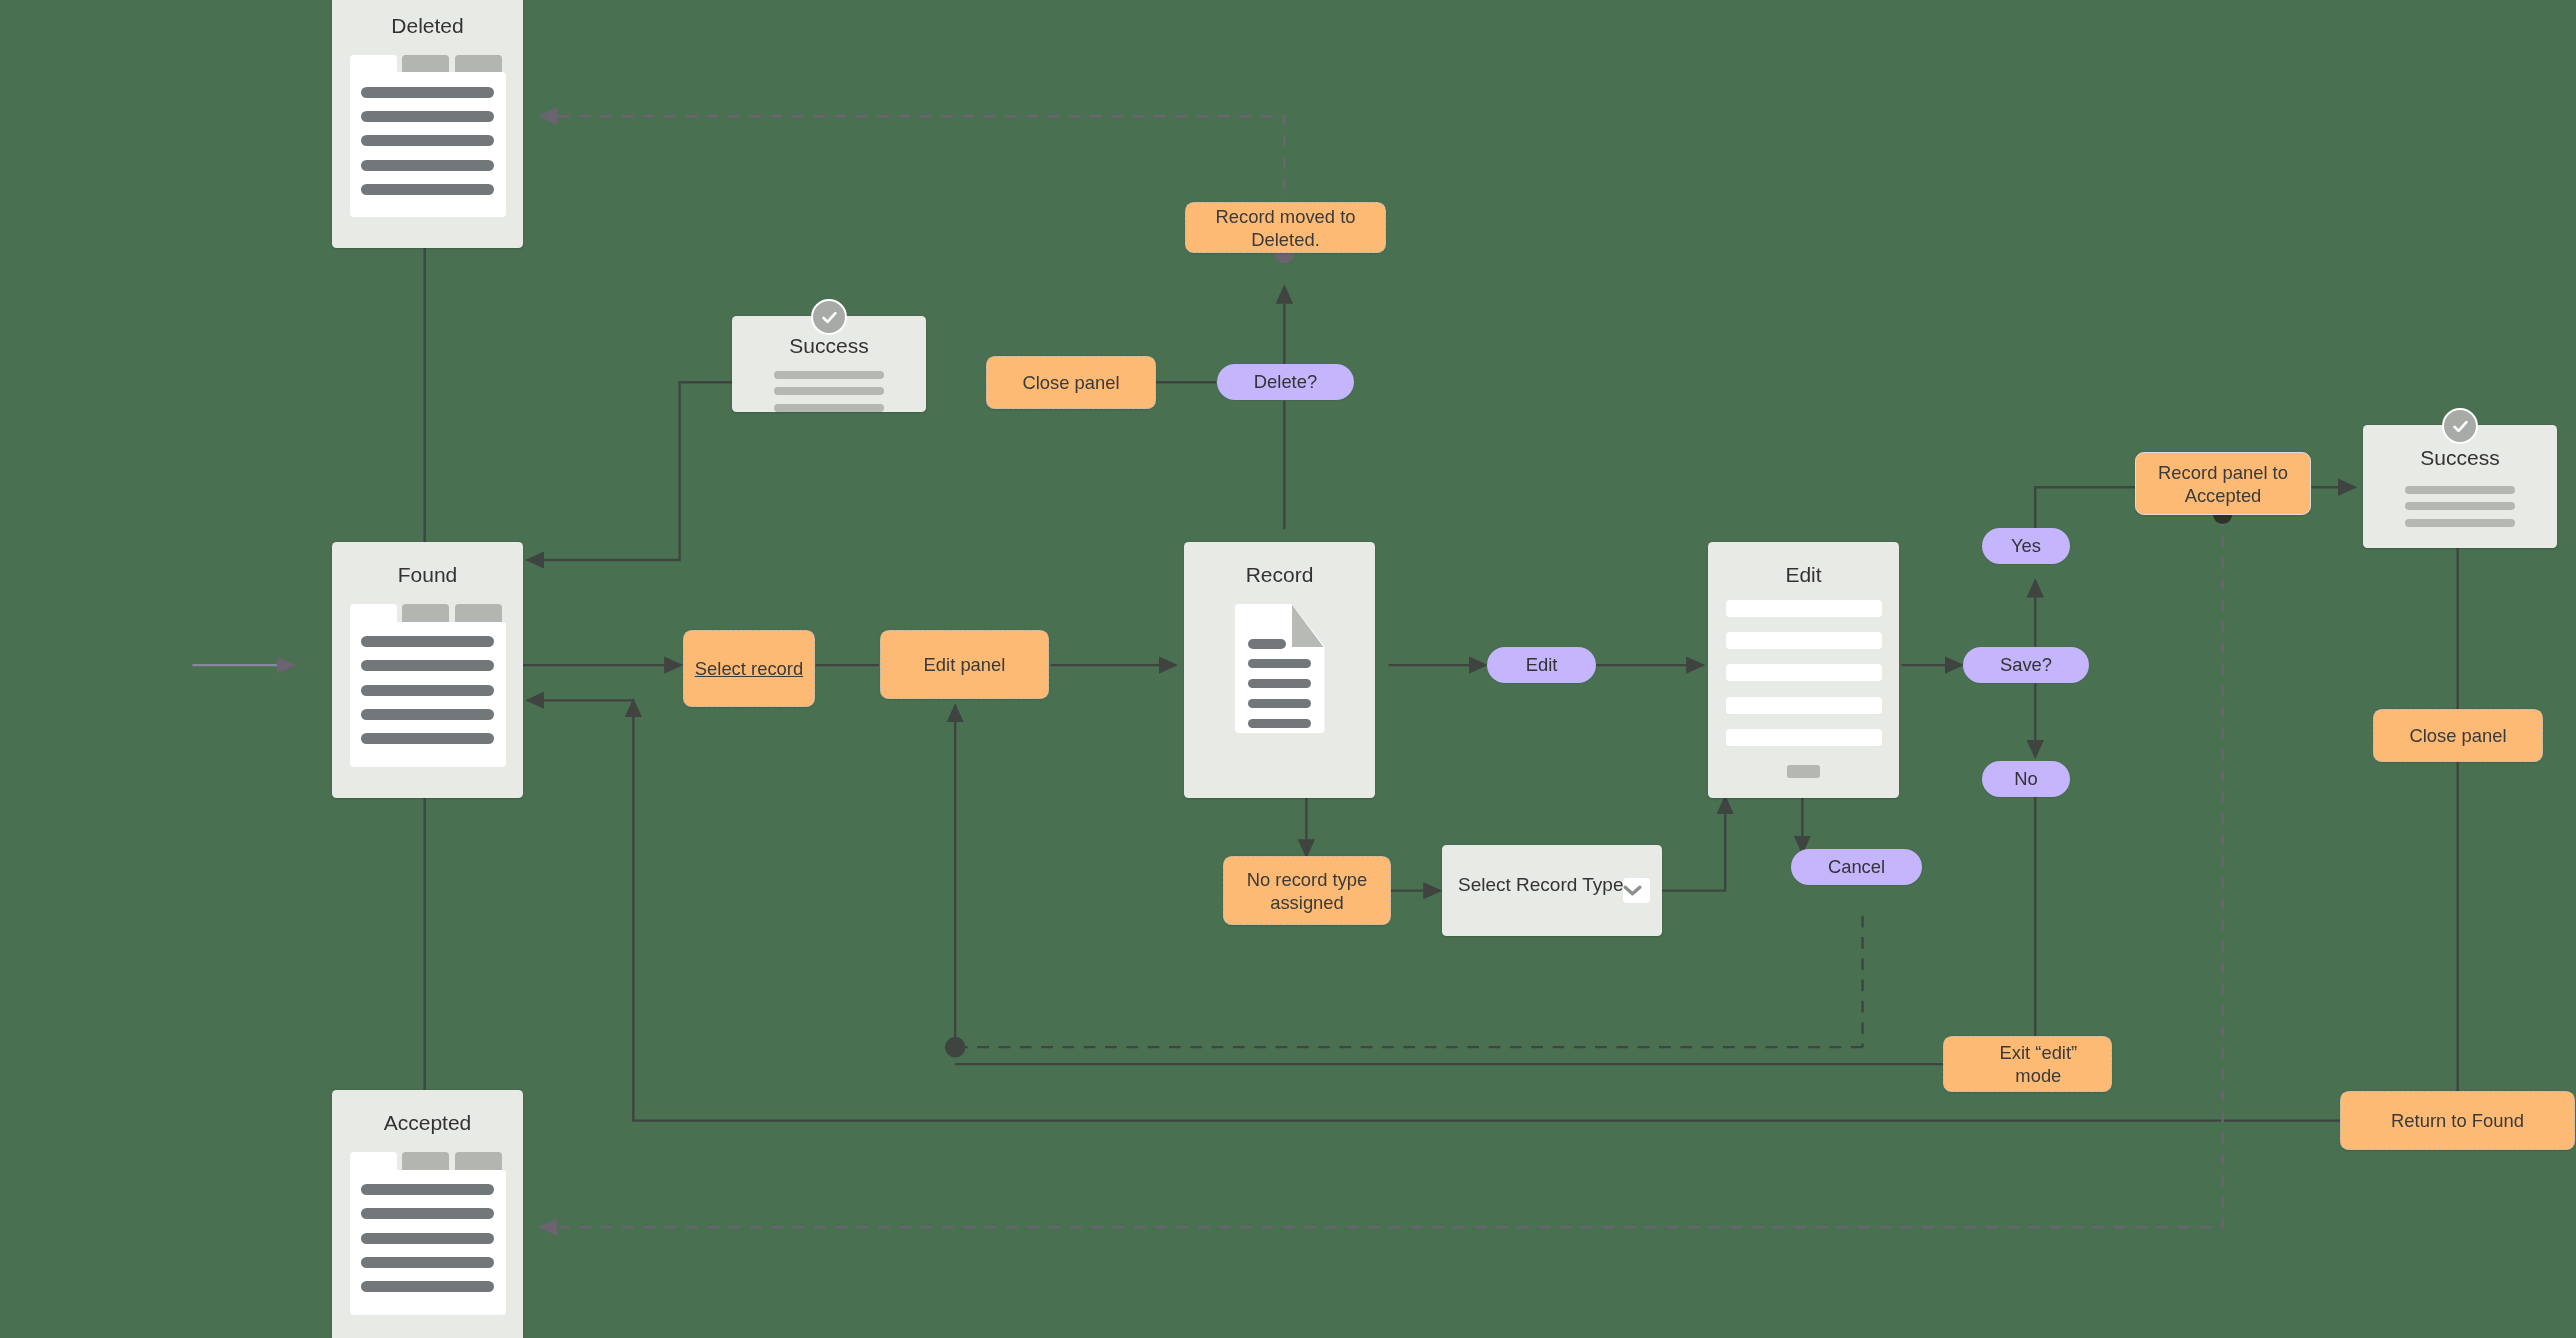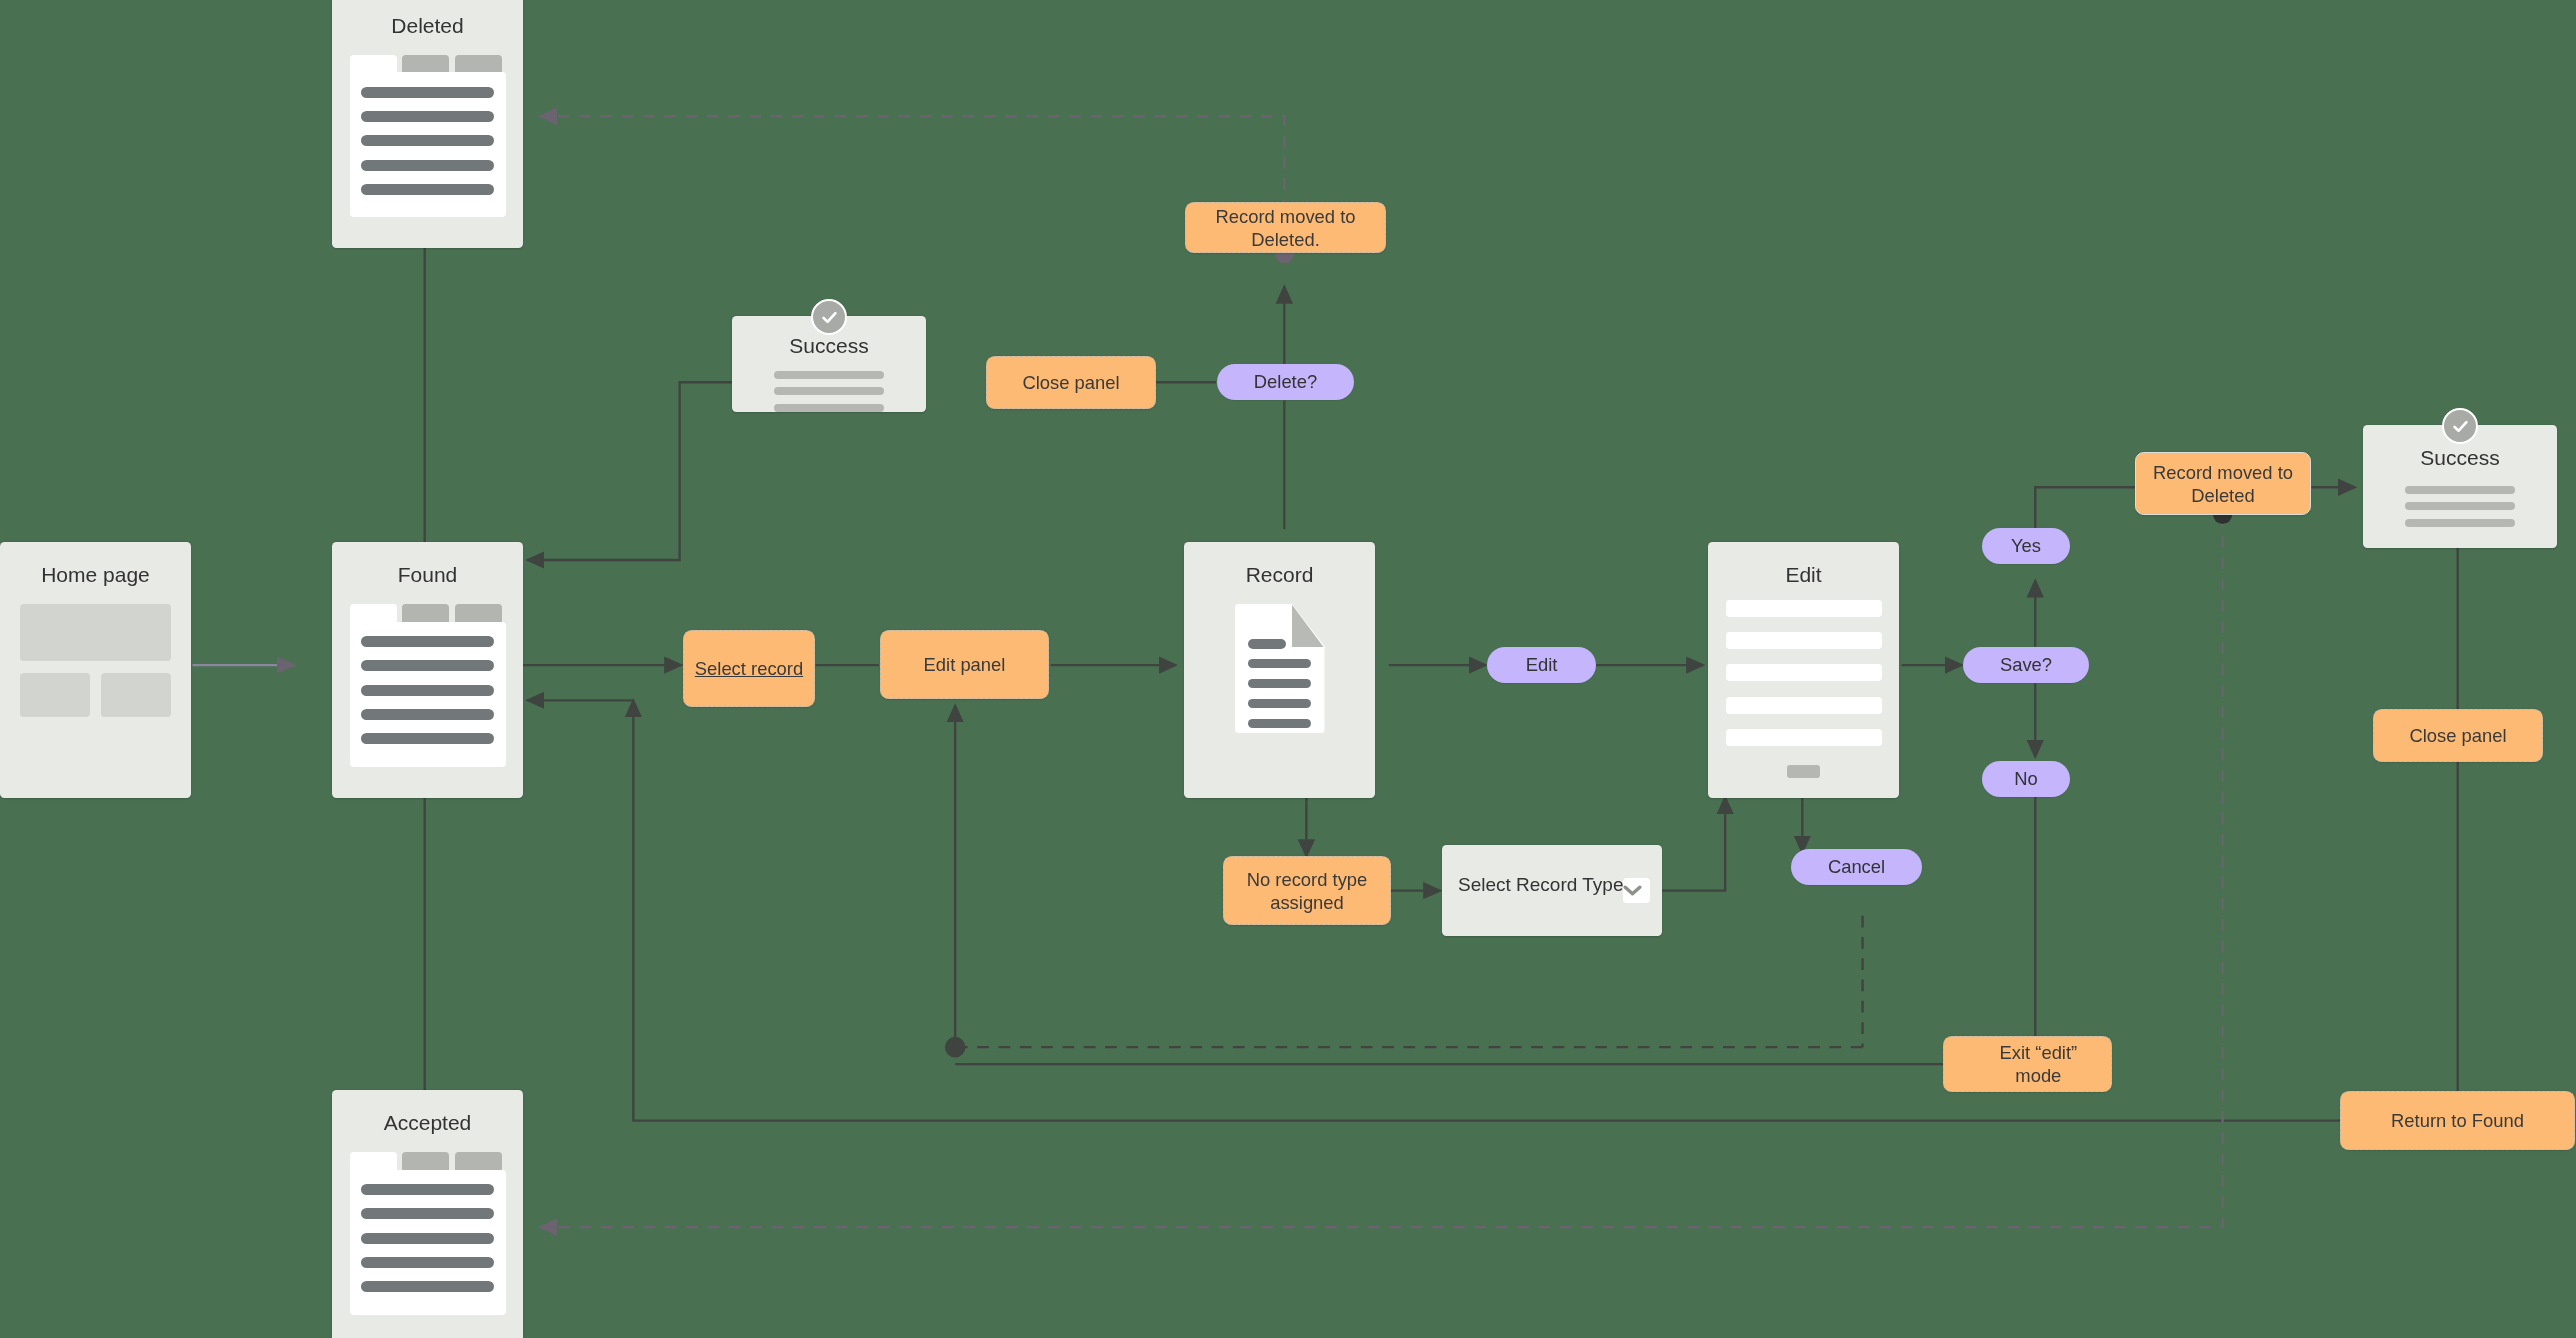--- a/index.html
+++ b/index.html
@@ -246,30 +246,20 @@
   </div>
 
   <div class="node action" style="left:986px;top:356px;width:170px;height:53px;">
     <span>Close panel</span>
   </div>
 
   <div class="node pill" style="left:1217px;top:364px;width:137px;height:36px;">
     <span>Delete?</span>
   </div>
 
-  <div class="node screen" style="left:0px;top:542px;width:191px;height:256px;">
-    <div class="screen-title">Home page</div>
-    <div class="homebody">
-      <div class="home-hero"></div>
-      <div class="home-tiles">
-        <div class="home-tile"></div>
-        <div class="home-tile"></div>
-      </div>
-    </div>
-  </div>
 
   <div class="node screen" style="left:332px;top:542px;width:191px;height:256px;">
     <div class="screen-title">Found</div>
     <div class="listwrap">
       <div class="tabs">
         <div class="tab active"></div>
         <div class="tab"></div>
         <div class="tab"></div>
       </div>
       <div class="listbody">
@@ -327,21 +317,21 @@
 
   <div class="node pill" style="left:1982px;top:528px;width:88px;height:36px;">
     <span>Yes</span>
   </div>
 
   <div class="node pill" style="left:1982px;top:761px;width:88px;height:36px;">
     <span>No</span>
   </div>
 
   <div class="node action solid" style="left:2135px;top:452px;width:176px;height:63px;">
-    <span>Record moved to Deleted</span>
+    <span>Record panel to Accepted</span>
   </div>
 
   <div class="node screen" style="left:2363px;top:425px;width:194px;height:123px;">
     <div class="check-badge">
       <svg width="19" height="19" viewBox="0 0 24 24" aria-hidden="true">
         <path d="M4.5 12.5 L9.5 17.5 L19.5 6.5" fill="none" stroke="#ffffff" stroke-width="3.4" stroke-linecap="round" stroke-linejoin="round"></path>
       </svg>
     </div>
     <div class="screen-title" style="margin-top:22px;margin-bottom:13.2px;">Success</div>
     <div class="successbody">

